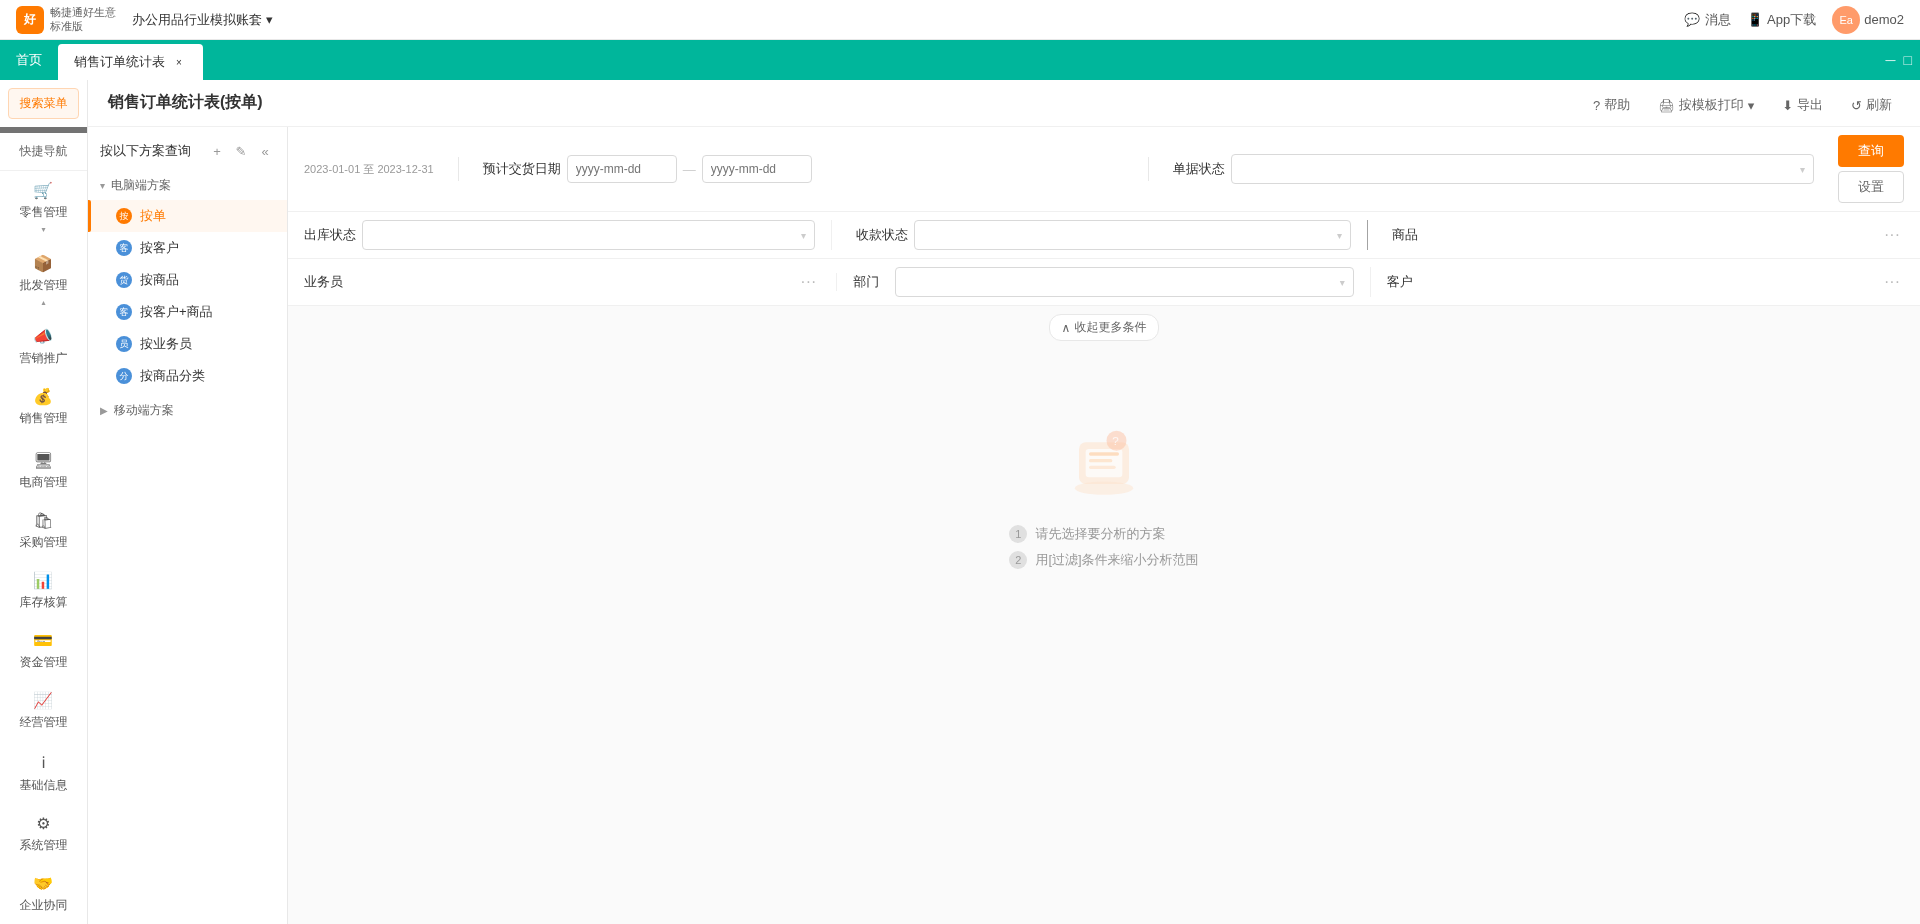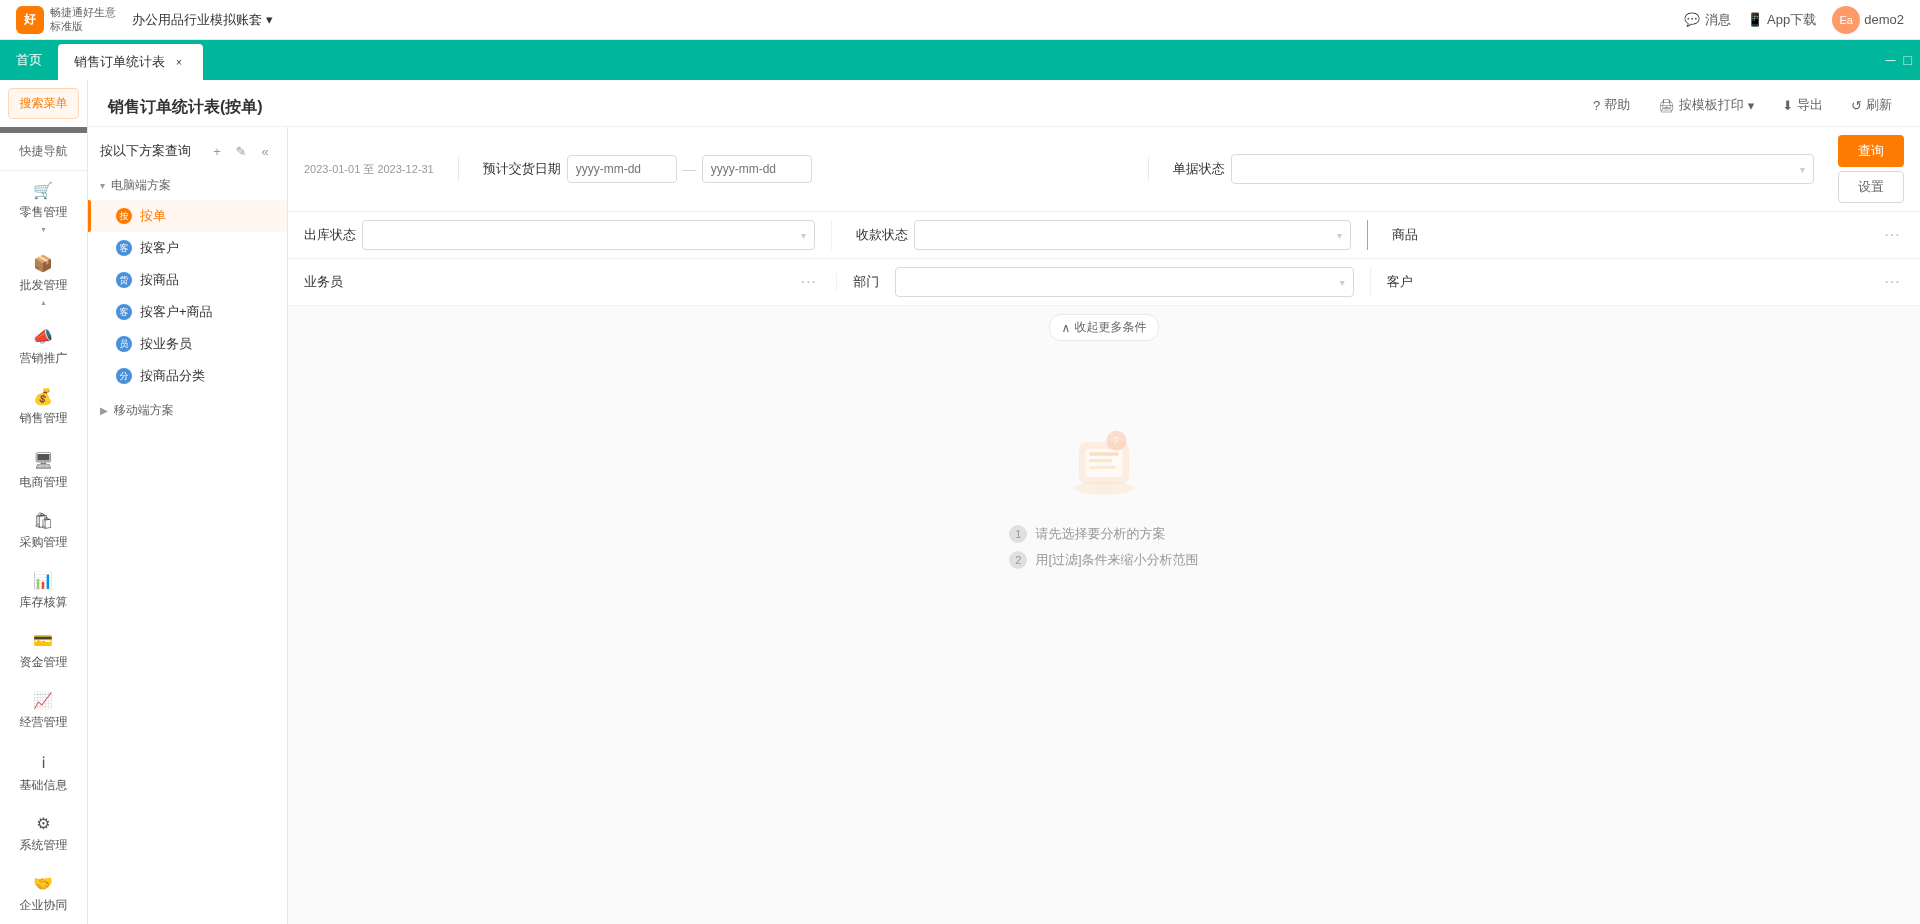--- a/index.html
+++ b/index.html
@@ -34,21 +34,21 @@
     .sidebar-search-btn { width: 100%; padding: 6px; background: #fff7f0; border: 1px solid #ffd6b3; border-radius: 4px; color: #ff7a00; font-size: 12px; cursor: pointer; text-align: center; }
     .sidebar-quick { padding: 6px 0; border-bottom: 1px solid #f0f0f0; text-align: center; }
     .sidebar-quick-label { font-size: 12px; color: #666; padding: 4px 0; }
     .sidebar-item { display: flex; flex-direction: column; align-items: center; padding: 10px 4px; cursor: pointer; color: #555; font-size: 12px; gap: 4px; position: relative; }
     .sidebar-item.has-sub { position: relative; }
     .sidebar-icon { font-size: 16px; }
     .sidebar-arrow { font-size: 8px; color: #999; }
     .sidebar-divider { height: 1px; background: #f0f0f0; margin: 2px 0; }
 
     
-    .page-header { padding: 12px 20px 8px; display: flex; align-items: flex-end; justify-content: space-between; background: #fff; border-bottom: 1px solid #f0f0f0; }
+    .page-header { padding: 12px 20px 8px; display: flex; align-items: flex-start; justify-content: space-between; background: #fff; border-bottom: 1px solid #f0f0f0; }
     .page-title { font-size: 16px; font-weight: 600; color: #333; }
     .page-actions { display: flex; align-items: center; gap: 12px; }
     .page-action-btn { display: flex; align-items: center; gap: 4px; color: #666; font-size: 13px; cursor: pointer; padding: 4px 8px; border-radius: 4px; }
     .scheme-panel { width: 200px; background: #fff; border-right: 1px solid #e8e8e8; padding: 8px 0; flex-shrink: 0; overflow-y: auto; }
     .scheme-header { display: flex; align-items: center; justify-content: space-between; padding: 6px 12px; }
     .scheme-header-label { font-size: 13px; color: #333; font-weight: 500; }
     .scheme-actions { display: flex; gap: 4px; }
     .scheme-action-icon { width: 20px; height: 20px; border-radius: 4px; display: flex; align-items: center; justify-content: center; cursor: pointer; color: #999; font-size: 13px; }
 
     .scheme-group { margin-top: 4px; }

